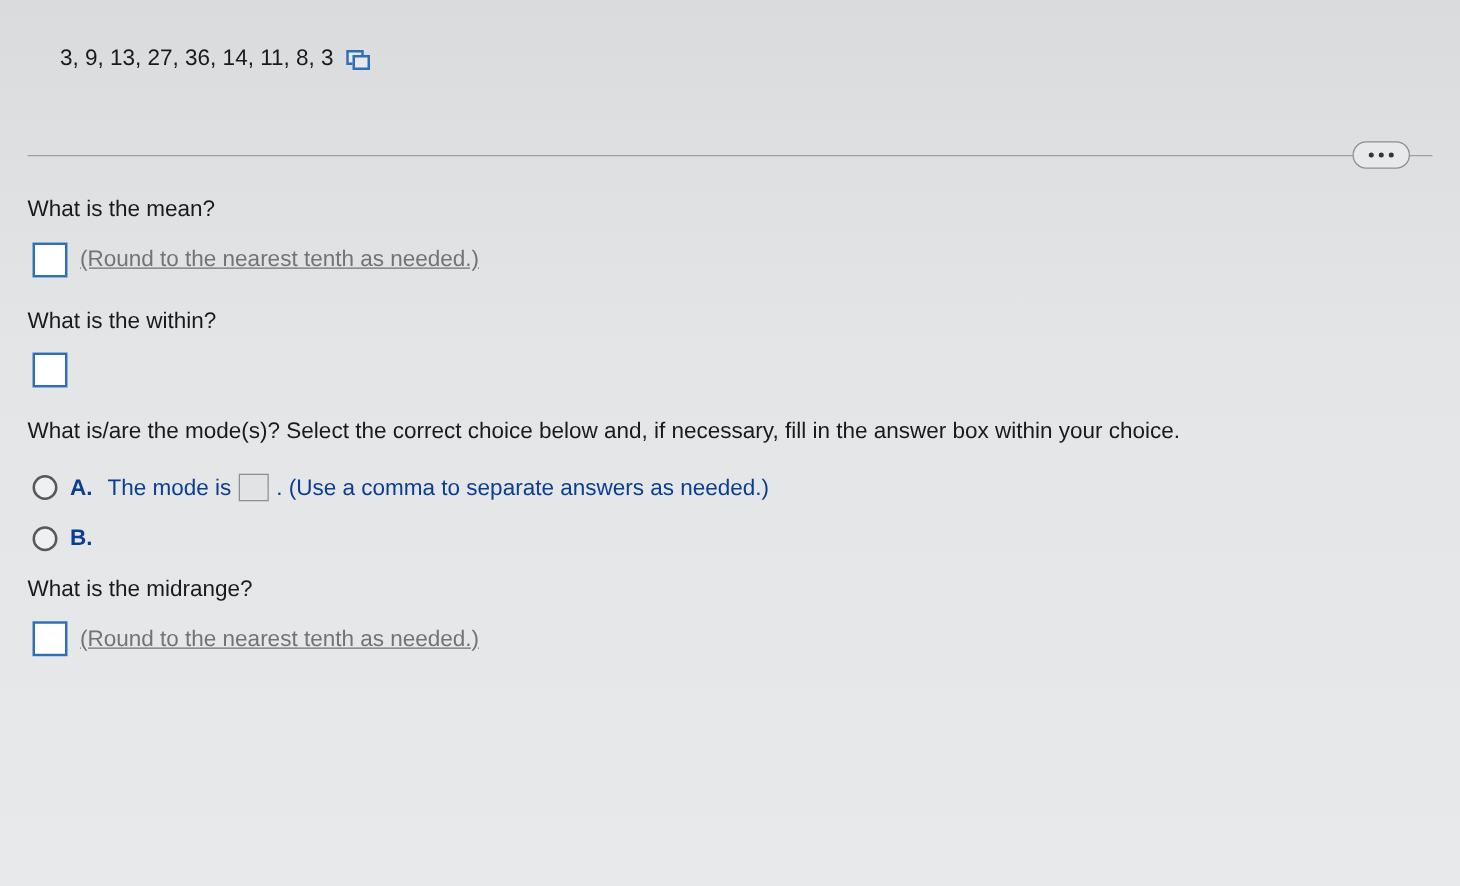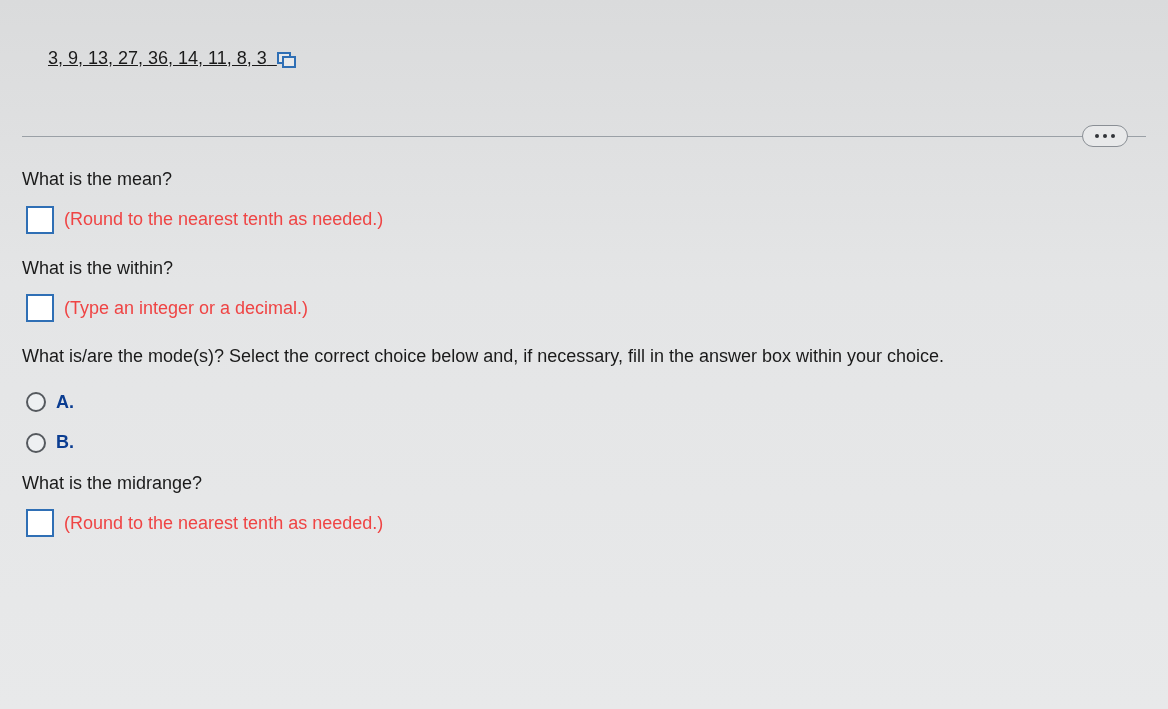--- a/index.html
+++ b/index.html
@@ -12,23 +12,22 @@
     width: 1168px;
     height: 709px;
     padding: 24px 22px 18px 22px;
     line-height: 1.35;
   }
   .question-block {
     padding-bottom: 22px;
   }
   .data-line {
     padding-left: 26px;
-    margin-top: 22px;
+    margin-top: 10px;
     margin-bottom: 10px;
-    text-decoration: underline;
   }
   .hr-wrap {
     position: relative;
     margin-top: 34px;
     margin-bottom: 30px;
   }
   .hr-line {
     border: none;
     border-top: 1px solid #9aa0a6;
     width: 100%;
@@ -65,21 +64,22 @@
   .num-input {
     width: 28px;
     height: 28px;
     border: 2px solid #2f6fb5;
     background: #fff;
     padding: 0;
     font-size: 14px;
     text-align: center;
   }
   .hint {
-    color: #ef4444;
+    color: #737373;
+    text-decoration: underline;
   }
   .choice-row {
     display: flex;
     align-items: center;
     gap: 10px;
     margin-bottom: 16px;
     padding-left: 4px;
   }
   .radio {
     appearance: none;
@@ -145,28 +145,32 @@
 
 <div class="q-row">What is the mean?</div>
 <div class="ans-row">
   <input class="num-input" type="text" style="">
   <span class="hint">(Round to the nearest tenth as needed.)</span>
 </div>
 
 <div class="q-row">What is the within?</div>
 <div class="ans-row">
   <input class="num-input" type="text" style="">
-  <span class="hint">(Type an integer or a decimal.)</span>
 </div>
 
 <div class="q-row">What is/are the mode(s)? Select the correct choice below and, if necessary, fill in the answer box within your choice.</div>
 
 <div class="choice-row" style="margin-top:22px;">
   <input type="radio" name="mode" class="radio" style="">
   <span class="choice-letter">A.</span>
+  <span style="display:inline-flex;align-items:center;gap:6px;">
+    <span class="choice-text">The mode is</span>
+    <input class="small-input" type="text" style="">
+    <span class="choice-text">. (Use a comma to separate answers as needed.)</span>
+  </span>
 </div>
 
 <div class="choice-row">
   <input type="radio" name="mode" class="radio" style="">
   <span class="choice-letter">B.</span>
 </div>
 
 <div class="q-row" style="margin-top:4px;">What is the midrange?</div>
 <div class="ans-row">
   <input class="num-input" type="text" style="">

